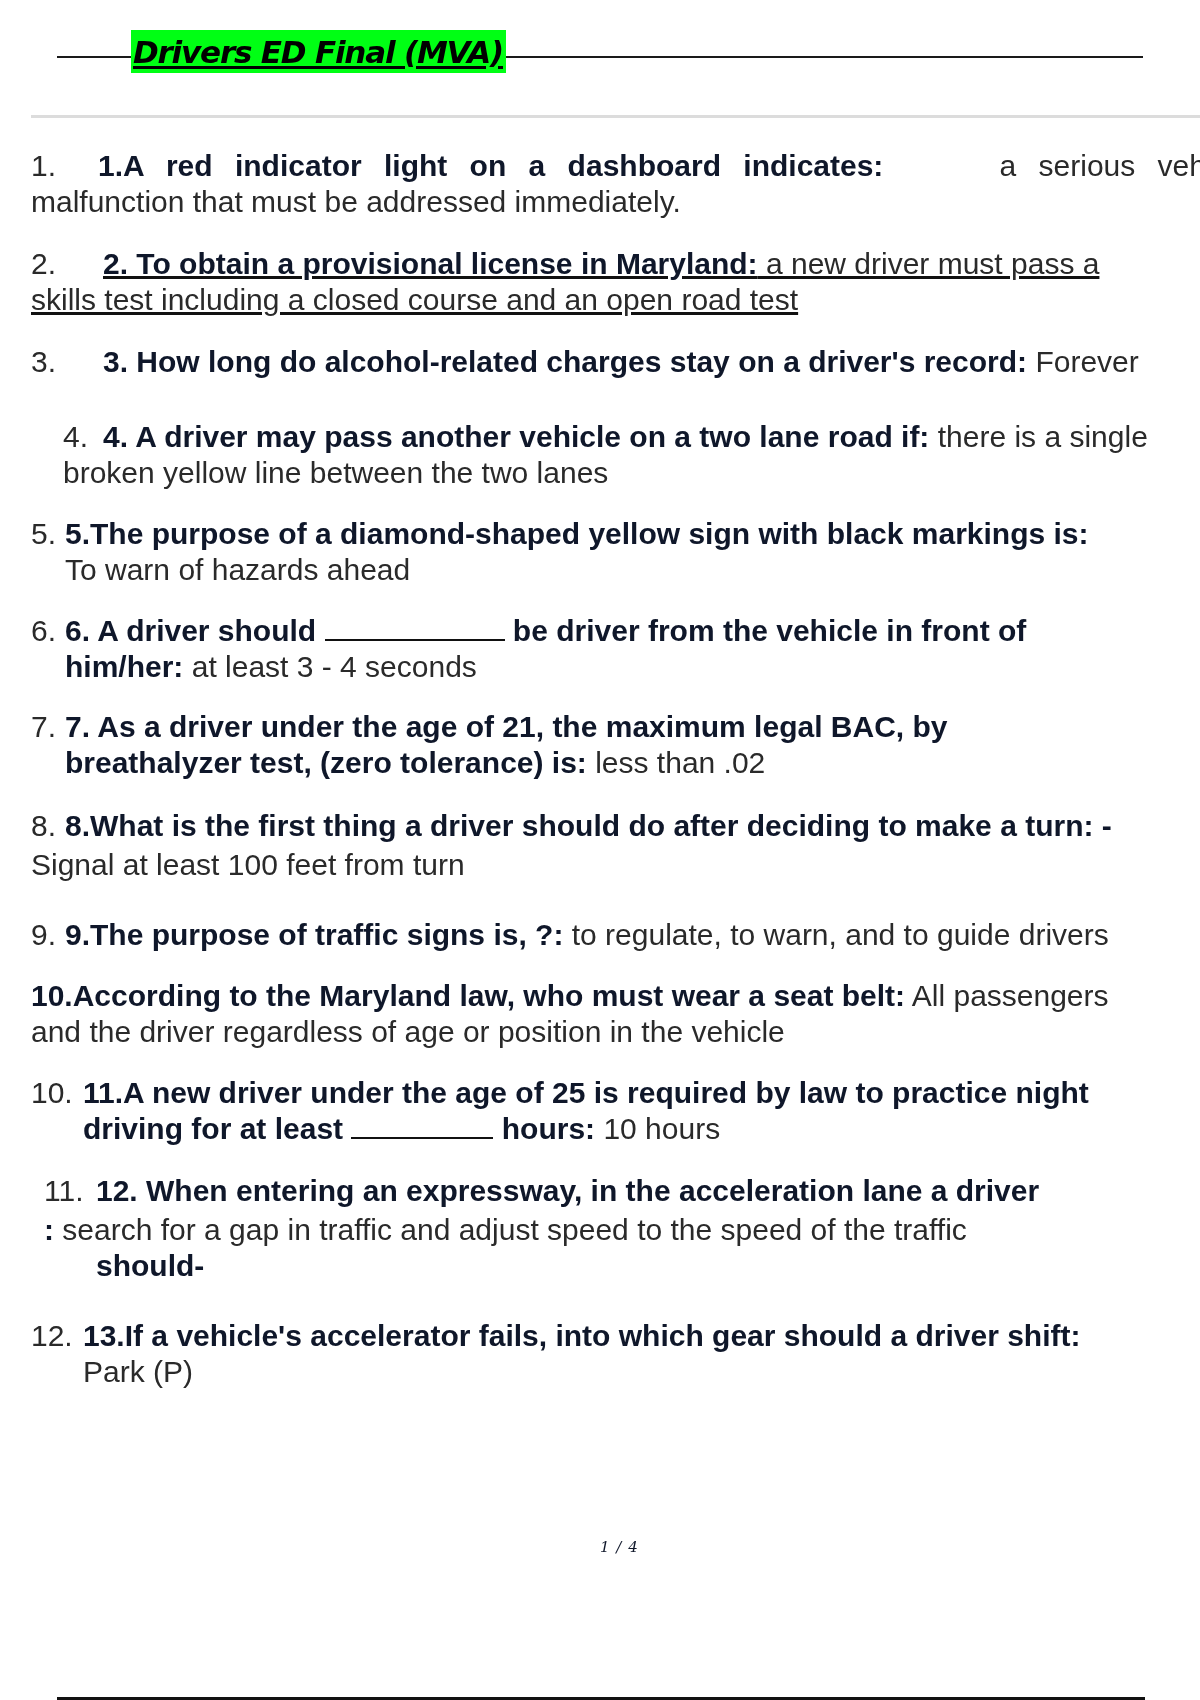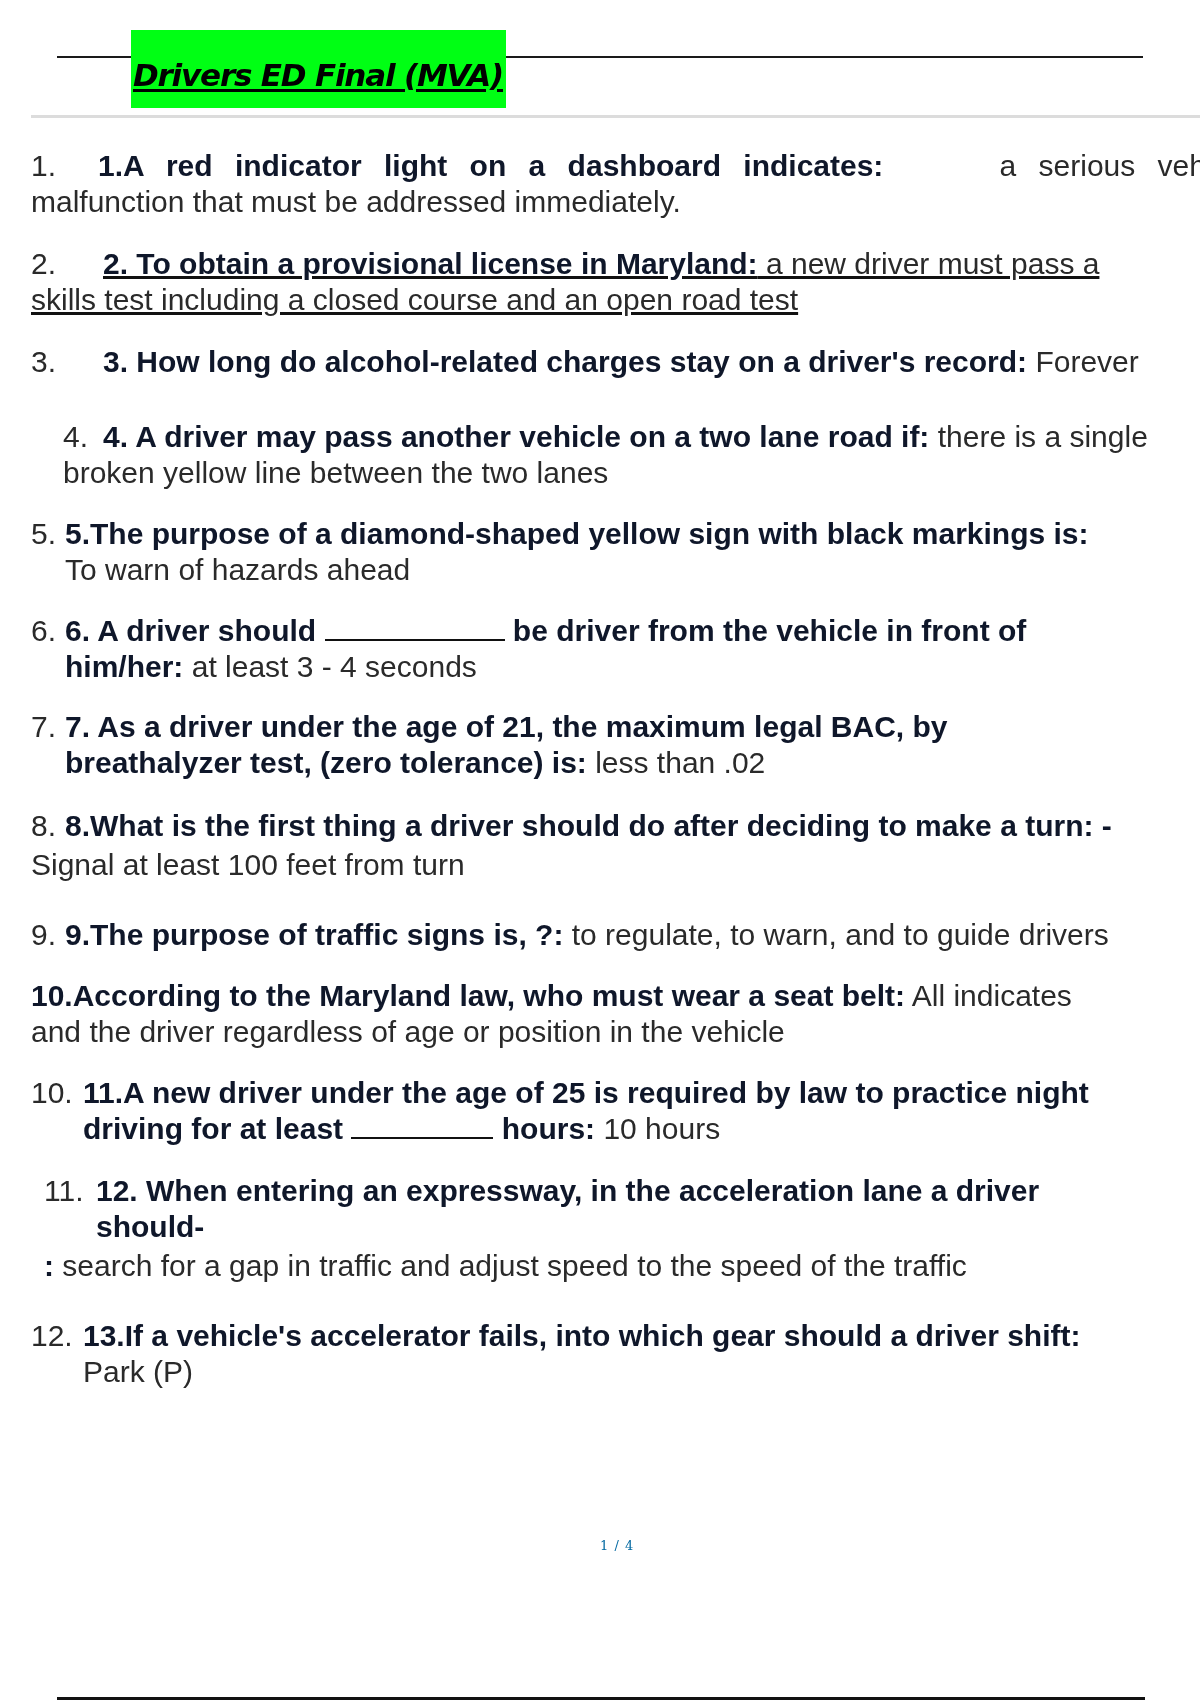--- a/index.html
+++ b/index.html
@@ -1,32 +1,32 @@
 <!DOCTYPE html>
 <html><head>
 <meta charset="utf-8">
 <style>
   html, body { margin: 0; padding: 0; background: #ffffff; }
   body { width: 1200px; height: 1700px; overflow: hidden; position: relative;
          font-family: "Liberation Sans", sans-serif; color: #111; }
   .title-line { position: absolute; left: 57px; top: 56px; width: 1086px; height: 2px; background: #1a1a1a; }
-  .title-box { position: absolute; left: 131px; top: 30px; height: 66px; padding: 12px 3px 0 2px;
+  .title-box { position: absolute; left: 131px; top: 30px; height: 43px; padding: 0 3px 0 2px;
                background: #00ff14; display: flex; align-items: center; }
   .title-text { font-family: "DejaVu Sans", sans-serif; font-style: italic; font-weight: bold;
                 font-size: 31px; letter-spacing: -1.2px; text-decoration: underline; text-decoration-thickness: 3px;
                 text-underline-offset: 3px; color: #000; white-space: nowrap; }
   .gray-rule { position: absolute; left: 31px; top: 115px; right: 0; height: 3px; background: #dcdcdc; }
   .q { position: absolute; font-size: 30px; line-height: 36px; white-space: nowrap; color: #111; }
   .q b { font-weight: bold; color: #0f172a; }
   .q .ans { color: #2a2a2a; font-weight: normal; }
   .num { color: #2a2a2a; display: inline-block; }
   .line2 { display: block; }
   .blank { display: inline-block; border-bottom: 2px solid #111; height: 22px; vertical-align: baseline; }
-  .pg { position: absolute; left: 600px; top: 1538px; font-family: "DejaVu Serif", serif; font-size: 13px;
-        color: #0369a1; letter-spacing: 1px; }
+  .pg { position: absolute; left: 600px; top: 1538px; font-family: "DejaVu Serif", serif; font-size: 15px;
+        color: #0f172a; letter-spacing: 1px; font-style: italic; }
   .bottom-line { position: absolute; left: 57px; top: 1697px; width: 1088px; height: 3px; background: #111; }
   .justify-row { display: flex; justify-content: space-between; width: 1180px; }
 </style>
 </head>
 <body>
 
 <div class="title-line"></div>
 <div class="title-box">
   <span class="title-text">Drivers ED Final (MVA)</span>
 </div>
@@ -81,40 +81,40 @@
 <div class="q" style="left:31px; top:808px;">
   <span class="num" style="width:34px;">8.</span><b>8.What is the first thing a driver should do after deciding to make a turn: -</b>
   <span class="line2 ans" style="margin-top:3px;">Signal at least 100 feet from turn</span>
 </div>
 
 <div class="q" style="left:31px; top:917px;">
   <span class="num" style="width:34px;">9.</span><b>9.The purpose of traffic signs is, ?:</b><span class="ans"> to regulate, to warn, and to guide drivers</span>
 </div>
 
 <div class="q" style="left:31px; top:978px;">
-  <b>10.According to the Maryland law, who must wear a seat belt:</b><span class="ans"> All indicates</span>
+  <b>10.According to the Maryland law, who must wear a seat belt:</b><span class="ans"> All passengers</span>
   <span class="line2 ans">and the driver regardless of age or position in the vehicle</span>
 </div>
 
 <div class="q" style="left:31px; top:1075px;">
   <span class="num" style="width:52px;">10.</span><b>11.A new driver under the age of 25 is required by law to practice night</b>
   <span class="line2" style="padding-left:52px;">
     <b>driving for at least</b>
     <span class="blank" style="width:142px;"></span>
     <b>hours:</b><span class="ans"> 10 hours</span>
   </span>
 </div>
 
 <div class="q" style="left:44px; top:1173px;">
   <span class="num" style="width:52px;">11.</span><b>12. When entering an expressway, in the acceleration lane a driver</b>
+  <span class="line2" style="margin-top:3px;">
+    <b>:</b><span class="ans"> search for a gap in traffic and adjust speed to the speed of the traffic</span>
+  </span>
   <span class="line2" style="padding-left:52px;">
     <b>should-</b>
-  </span>
-  <span class="line2" style="margin-top:3px;">
-    <b>:</b><span class="ans"> search for a gap in traffic and adjust speed to the speed of the traffic</span>
   </span>
 </div>
 
 <div class="q" style="left:31px; top:1318px;">
   <span class="num" style="width:52px;">12.</span><b>13.If a vehicle's accelerator fails, into which gear should a driver shift:</b>
   <span class="line2 ans" style="padding-left:52px;">Park (P)</span>
 </div>
 
 <div class="pg">1 / 4</div>
 <div class="bottom-line"></div>

